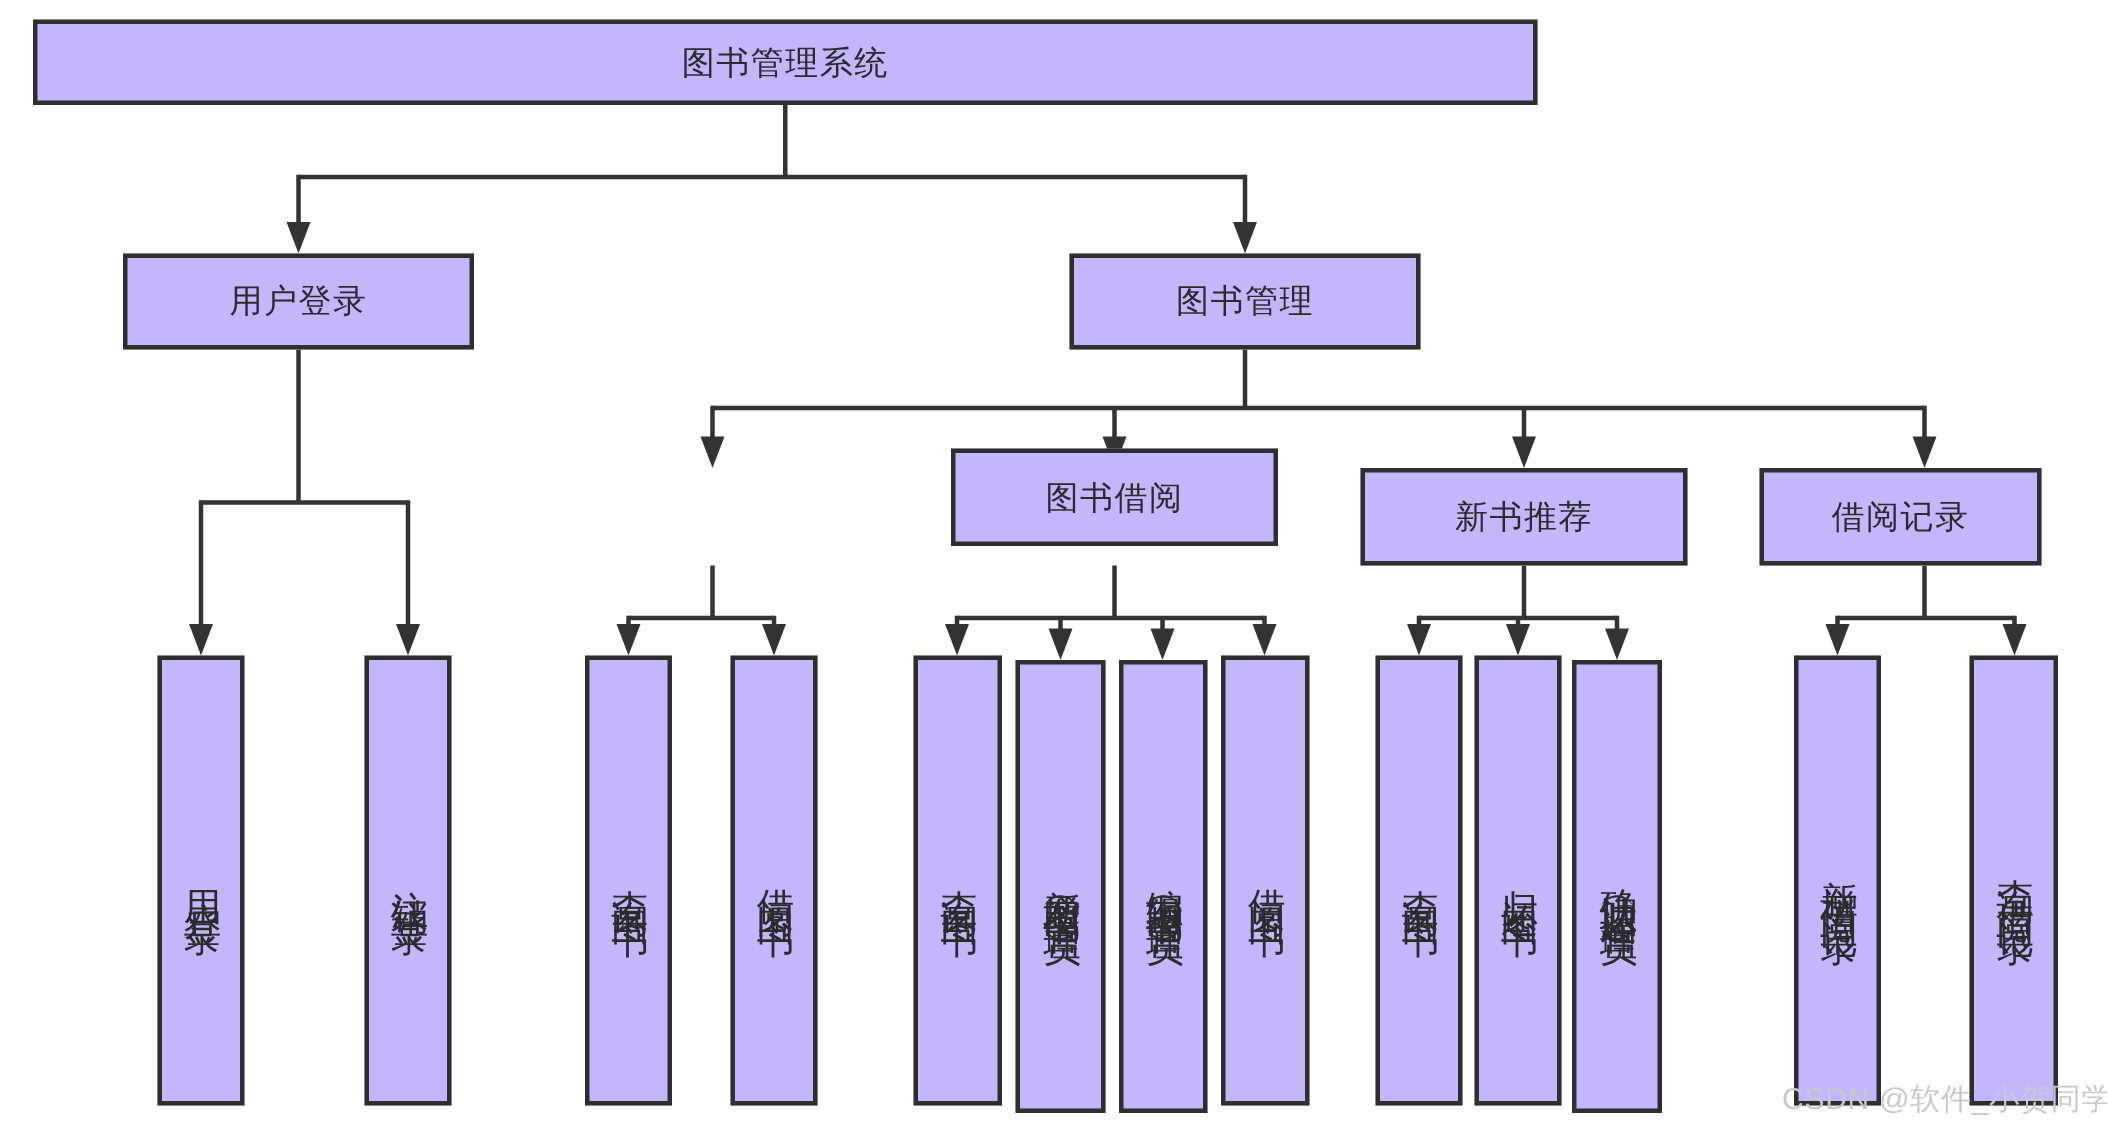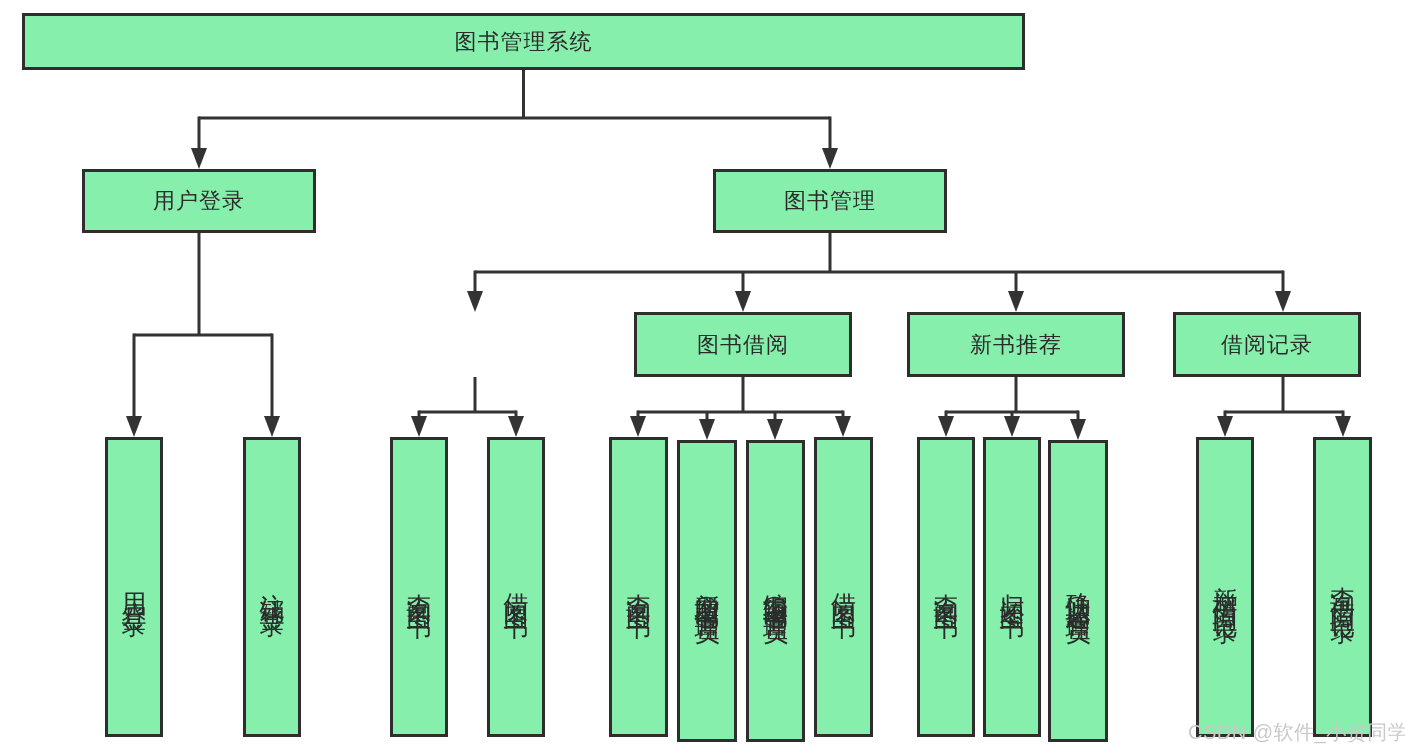--- a/index.html
+++ b/index.html
@@ -3,21 +3,21 @@
 <meta charset="utf-8">
 <style>
   html,body { margin:0; padding:0; background:#ffffff; }
   .stage {
     position:relative; width:1405px; height:747px; background:#ffffff;
     font-family:"Liberation Sans","DejaVu Sans",sans-serif;
     overflow:hidden;
   }
   .wires { position:absolute; left:0; top:0; width:1405px; height:747px; }
   .node {
-    position:absolute; box-sizing:border-box; background:#86efac;
+    position:absolute; box-sizing:border-box; background:#c4b5fd;
     border:3px solid #2e2e2e; color:#2b2b2b;
     display:flex; align-items:center; justify-content:center;
   }
   .hnode { font-size:22px; letter-spacing:1px; }
   .vnode .vtext {
     writing-mode:vertical-rl; text-orientation:mixed;
     font-size:25px; line-height:1; letter-spacing:7px;
     color:#2b2b2b; white-space:nowrap;
   }
   .vnode.tall .vtext { letter-spacing:4px; }
@@ -95,21 +95,21 @@
       <path d="M1217 416 L1233 416 L1225 437 Z"></path>
       <path d="M1335 416 L1351 416 L1343 437 Z"></path>
     </g>
   </svg>
 
   <div class="node hnode" style="left:22px; top:13px; width:1003px; height:57px;">图书管理系统</div>
 
   <div class="node hnode" style="left:82px; top:169px; width:234px; height:64px;">用户登录</div>
   <div class="node hnode" style="left:713px; top:169px; width:234px; height:64px;">图书管理</div>
 
-  <div class="node hnode" style="left:634px; top:312px; width:218px; height:65px;">图书借阅</div>
+  <div class="node hnode" style="left:634px; top:299px; width:218px; height:65px;">图书借阅</div>
   <div class="node hnode" style="left:907px; top:312px; width:218px; height:65px;">新书推荐</div>
   <div class="node hnode" style="left:1173px; top:312px; width:188px; height:65px;">借阅记录</div>
 
   <div class="node vnode" style="left:105px; top:437px; width:58px; height:300px;">
     <span class="vtext">用户登录</span>
   </div>
   <div class="node vnode" style="left:243px; top:437px; width:58px; height:300px;">
     <span class="vtext">注销登录</span>
   </div>
 

